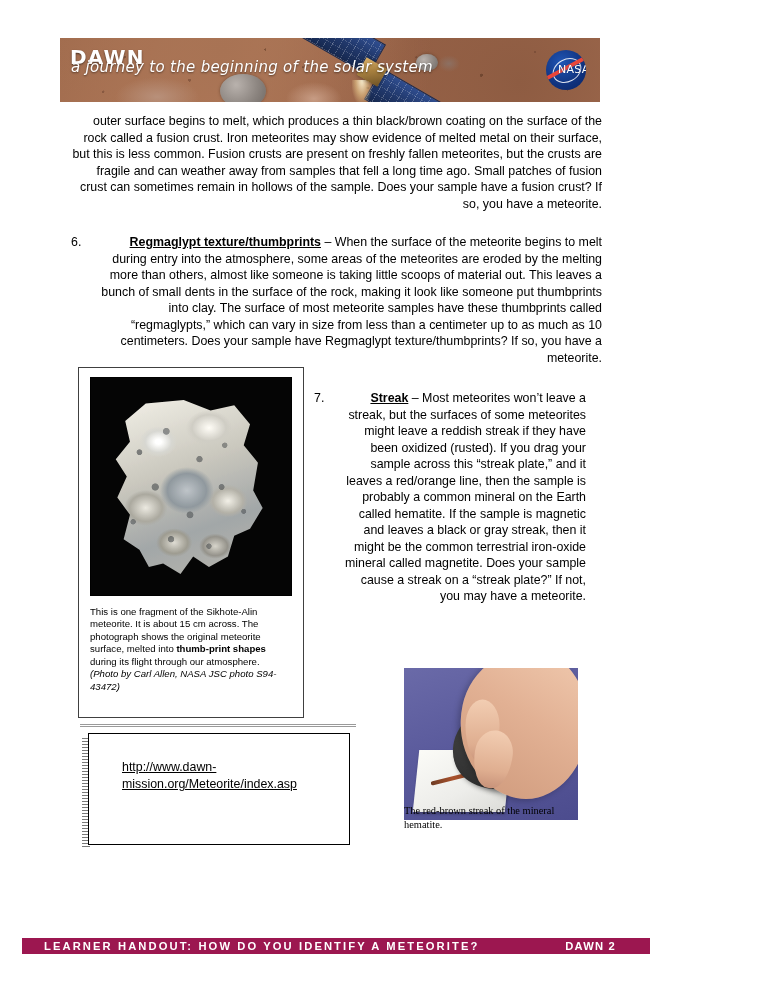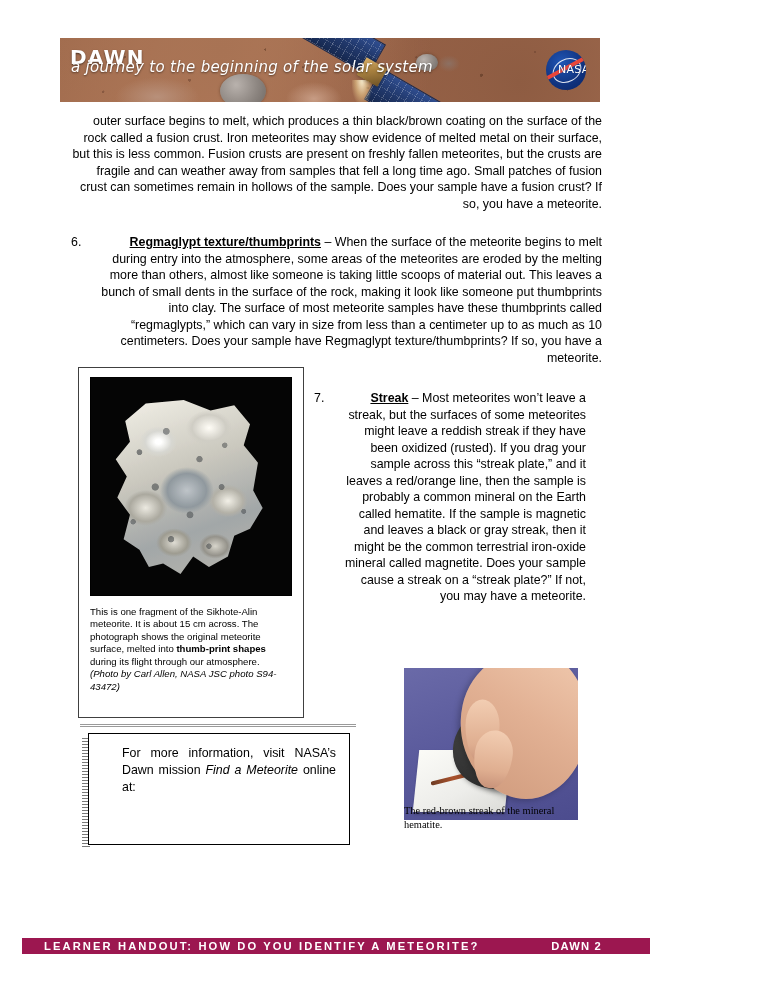--- a/index.html
+++ b/index.html
@@ -409,21 +409,21 @@
     letter-spacing: 2.1px;
     margin-left: 22px;
     white-space: nowrap;
   }
   .footer-page {
     color: #fff;
     font-size: 11.2px;
     font-weight: bold;
     letter-spacing: 1.2px;
     margin-left: auto;
-    margin-right: 48px;
+    margin-right: 34px;
     white-space: nowrap;
   }
 </style>
 </head>
 <body>
 
 <div class="banner">
   <div class="banner-speckle"></div>
   <div class="banner-crater crater-big"></div>
   <div class="banner-crater crater-small"></div>
@@ -465,21 +465,21 @@
   </div>
   <div class="photo-caption">
     <span>This is one fragment of the Sikhote-Alin meteorite. It is about 15 cm across. The photograph shows the original meteorite surface, melted into </span><b>thumb-print shapes</b><span> during its flight through our atmosphere. </span><i>(Photo by Carl Allen, NASA JSC photo S94-43472)</i>
   </div>
 </div>
 
 <div class="infobox-rule"></div>
 <div class="infobox-shadow"></div>
 <div class="infobox">
   <div class="inner">
-    <p><span>For more information, visit NASA’s Dawn mission </span><i>Find a Meteorite</i><span> online at:</span></p>
+    <p class="url"><span>http://www.dawn-mission.org/Meteorite/index.asp</span></p>
   </div>
 </div>
 
 <div class="streak-photo">
   <div class="streak-plate"></div>
   <div class="streak-mark"></div>
   <div class="streak-rock"></div>
   <div class="hand">
     <div class="finger f1"></div>
     <div class="finger f2"></div>

